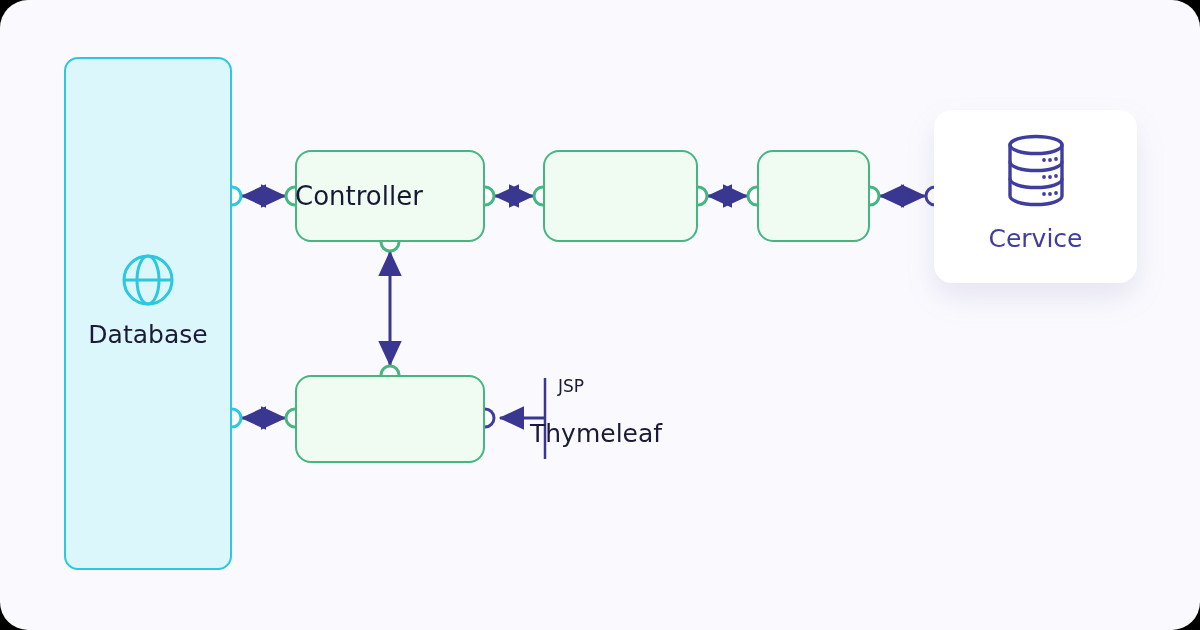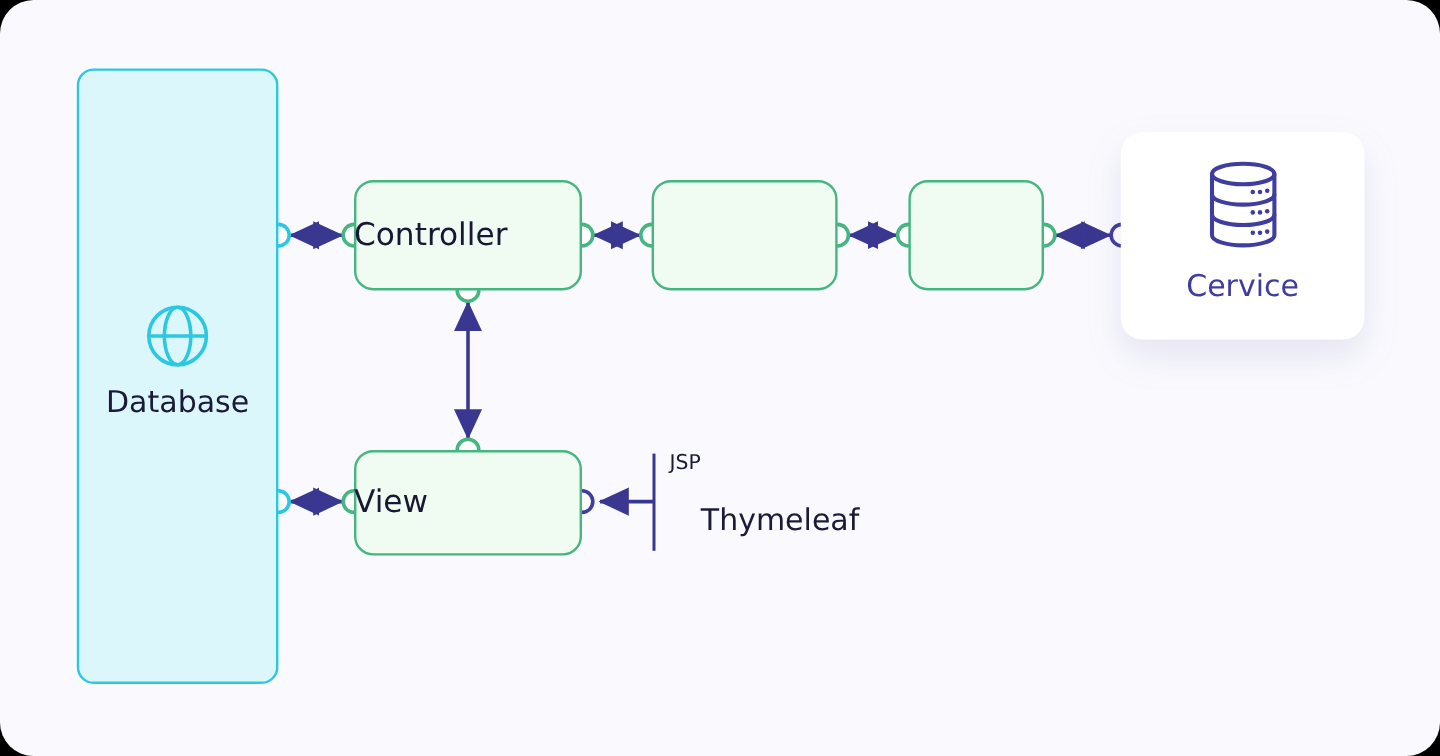--- a/index.html
+++ b/index.html
@@ -94,21 +94,21 @@
     font-size: 25px;
     color: #3F3D9E;
   }
   
   #jsp-label {
     left: 558px; top: 376px;
     font-size: 17px;
     color: #1B1A38;
   }
   #thymeleaf-label {
-    left: 584px; top: 419px;
+    left: 530px; top: 419px;
     font-size: 25px;
     color: #1B1A38;
   }
 </style>
 </head>
 <body>
 
 <div id="stage">
 
   <svg id="svg-layer" viewBox="0 0 1200 630" xmlns="http://www.w3.org/2000/svg">
@@ -174,21 +174,20 @@
   <div class="node-label" id="browser-label">Database</div>
 
   <div class="green-box" id="controller-box"></div>
   <div class="green-label" id="controller-label">Controller</div>
 
   <div class="green-box" id="cervice-box"></div>
 
   <div class="green-box" id="dao-box"></div>
 
   <div class="green-box" id="view-box"></div>
-  <div class="green-label" id="view-label">View</div>
 
   <div id="database-box"></div>
   <svg id="database-icon" viewBox="0 0 64 74" xmlns="http://www.w3.org/2000/svg">
     <g fill="none" stroke="#3F3D9E" stroke-width="3.4" stroke-linecap="round">
       <ellipse cx="32" cy="11" rx="26" ry="8.5"></ellipse>
       <path d="M6,11 L6,28 A26,8.5 0 0,0 58,28 L58,11"></path>
       <path d="M6,28 L6,45 A26,8.5 0 0,0 58,45 L58,28"></path>
       <path d="M6,45 L6,62 A26,8.5 0 0,0 58,62 L58,45"></path>
     </g>
     <g fill="#3F3D9E">

